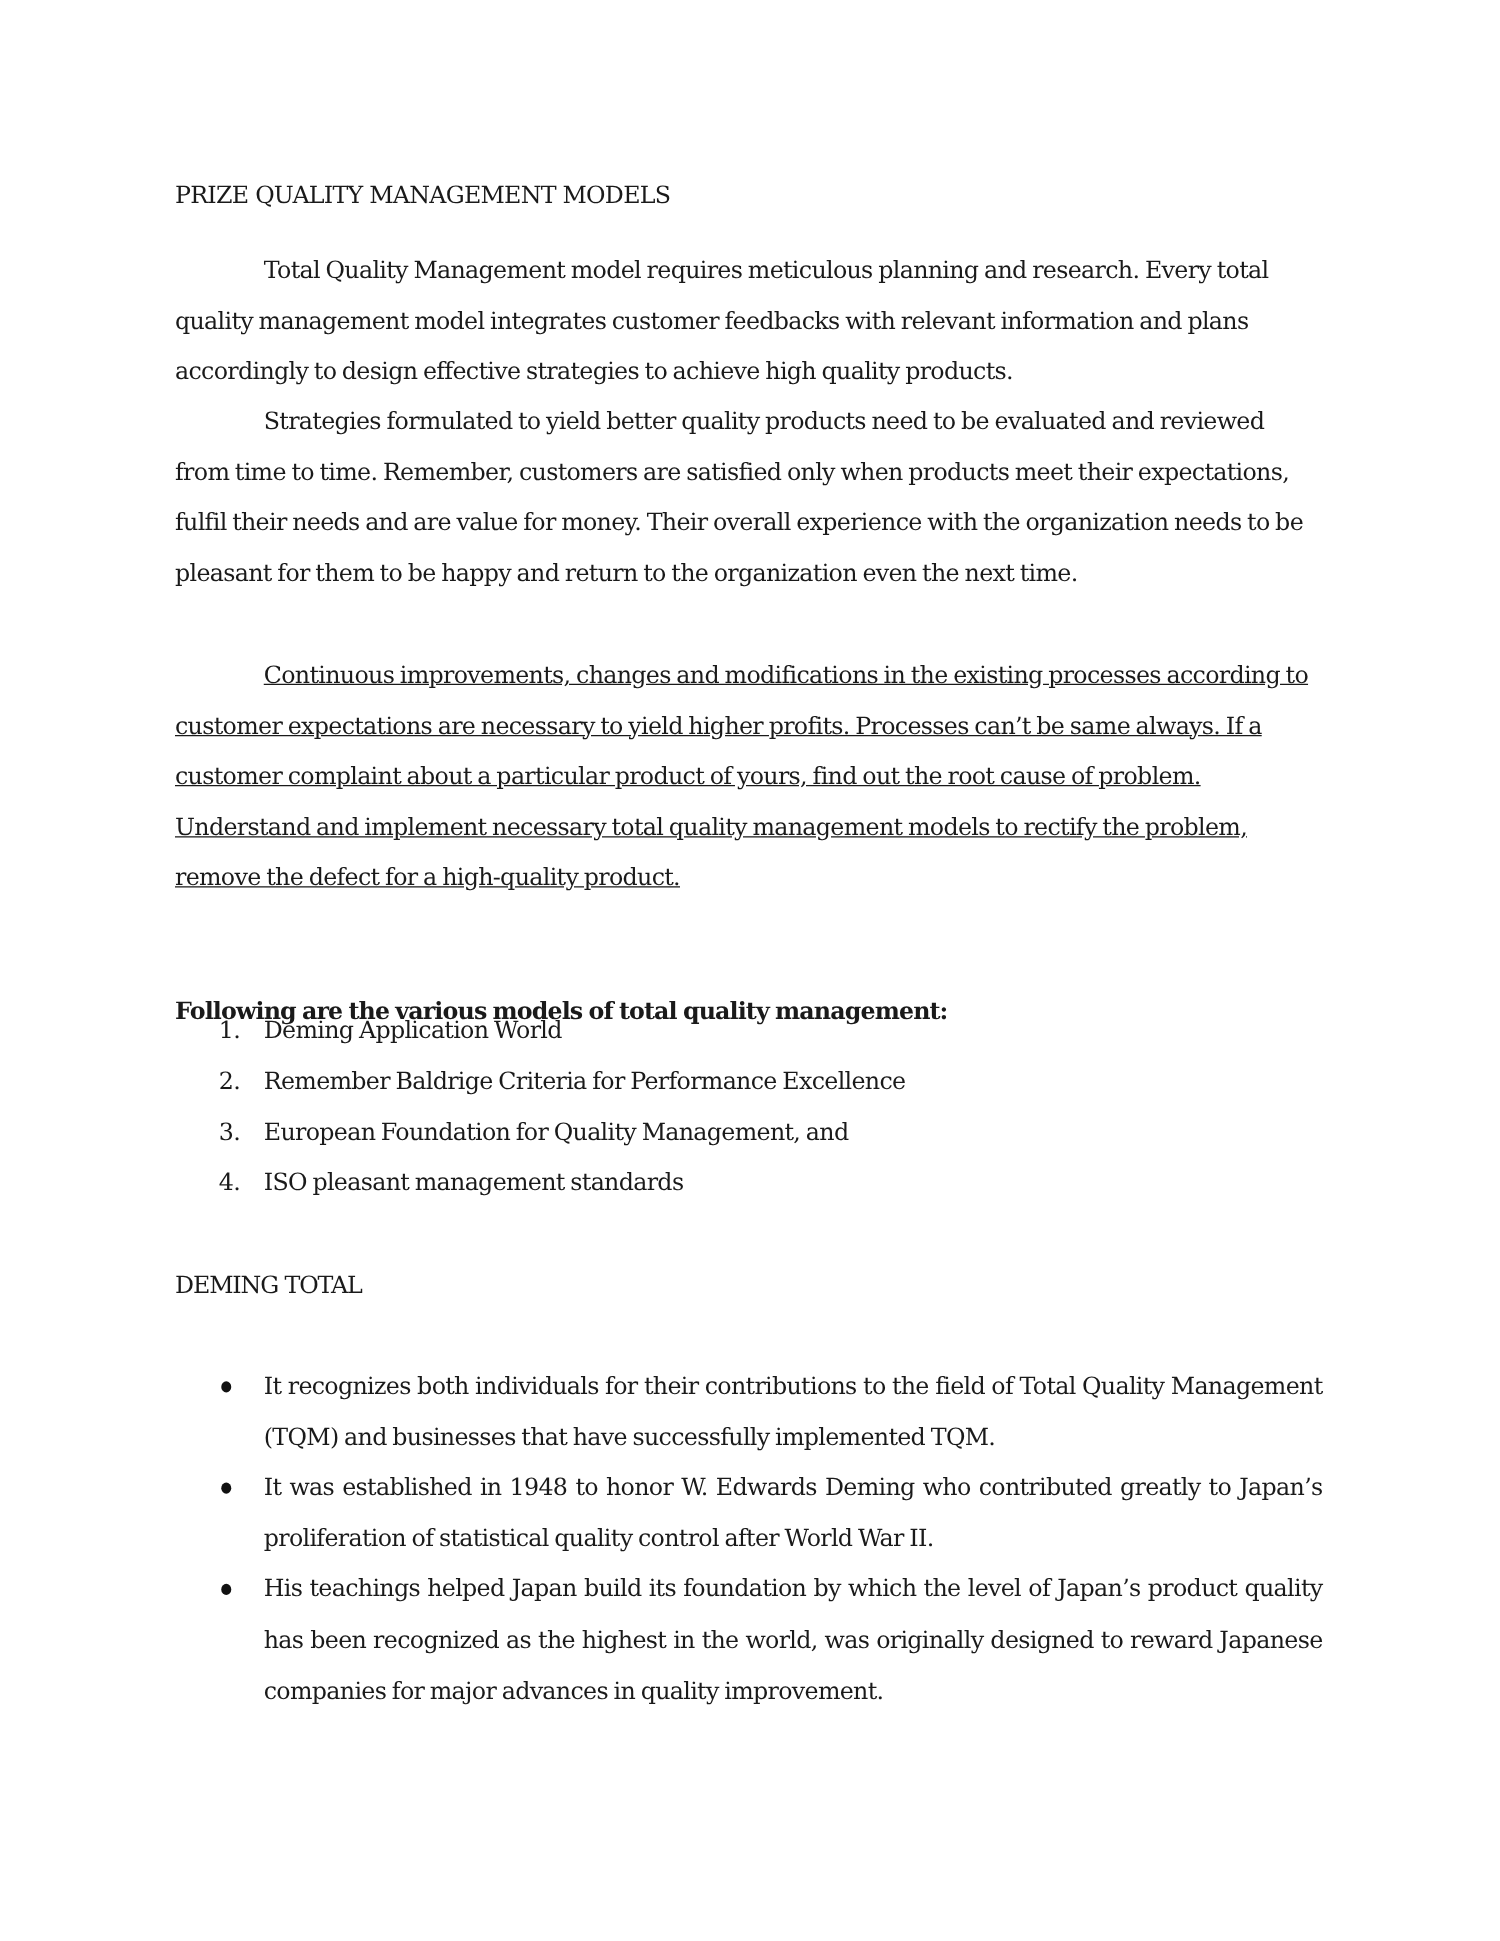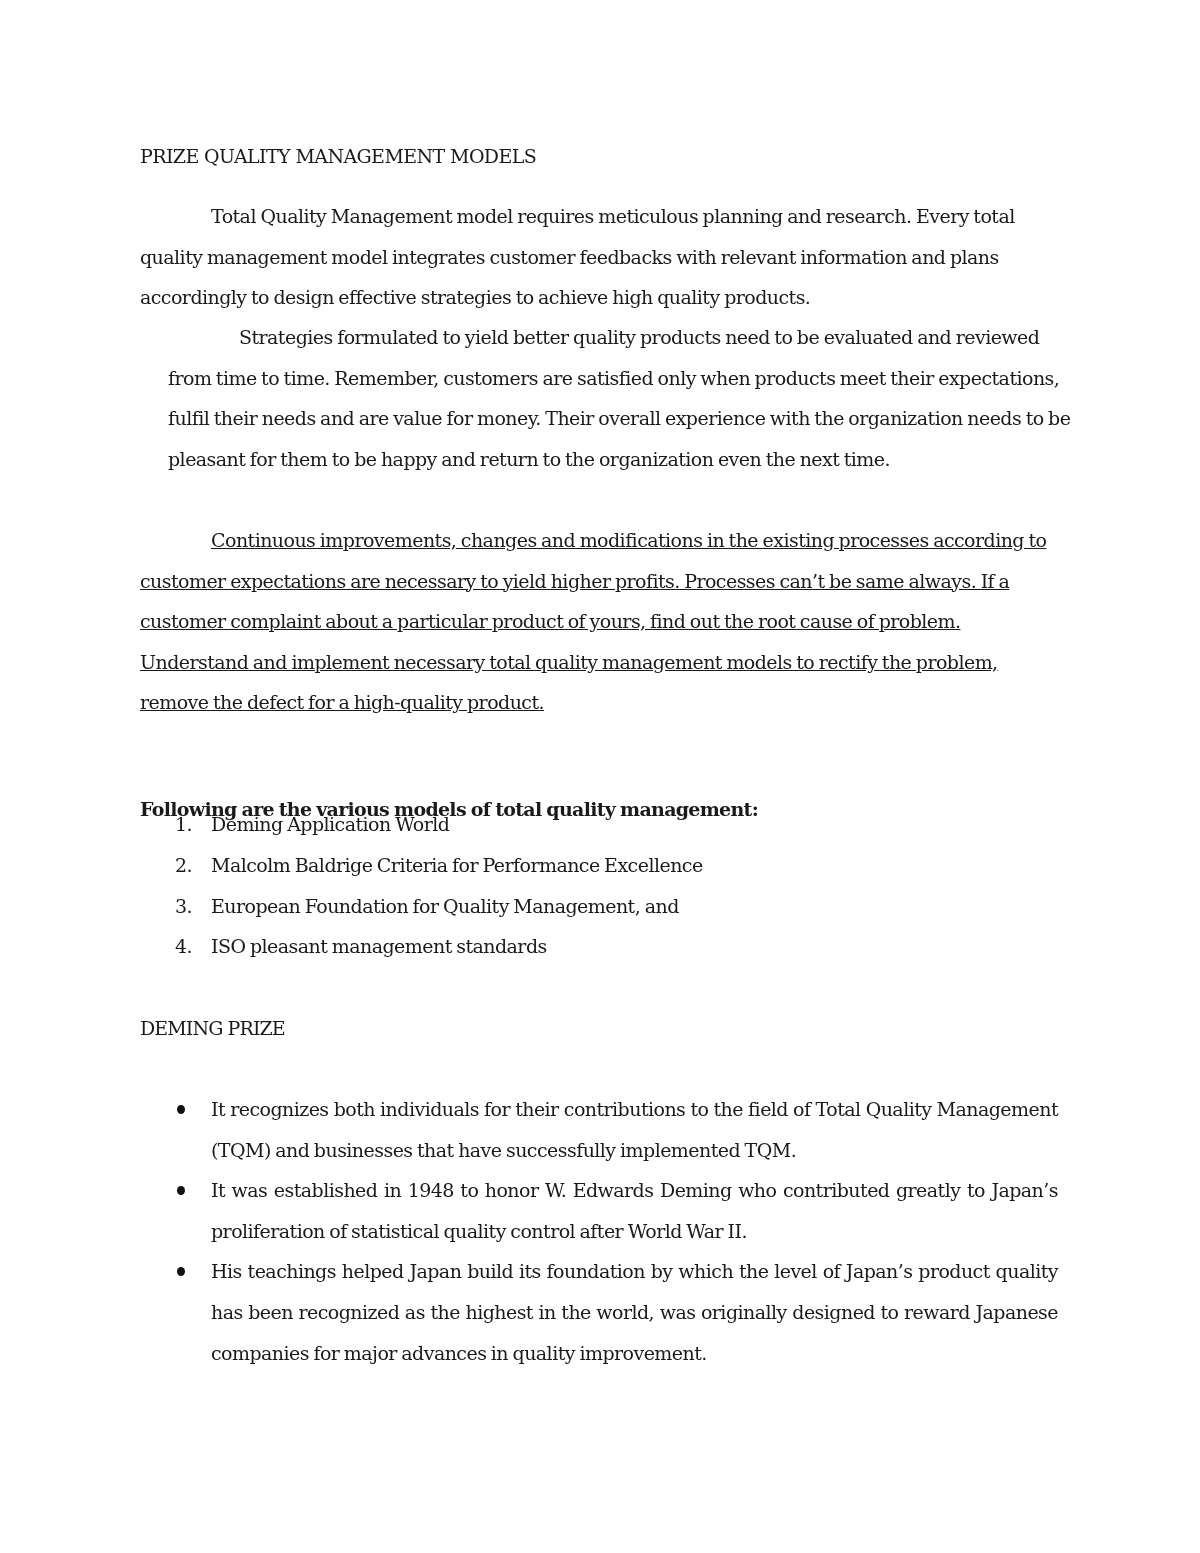--- a/index.html
+++ b/index.html
@@ -38,21 +38,21 @@
       line-height: 40.6px;
       letter-spacing: -0.55px;
       word-spacing: -1px;
       margin: 0;
     }
     .para .indent {
       display: inline-block;
       width: 71px;
     }
     #p1 { top: 196px; }
-    #p2 { top: 317px; margin-left: 28px; }
+    #p2 { top: 317px; }
     #p3 { top: 520px; text-decoration: underline; }
     .models-heading {
       position: absolute;
       left: 0;
       top: 771px;
       font-size: 19px;
       font-weight: bold;
       letter-spacing: -0.7px;
       word-spacing: -1px;
       white-space: nowrap;
@@ -138,33 +138,33 @@
 
   <div class="models-heading">Following are the various models of total quality management:</div>
 
   <ol class="num-list">
     <li class="num-item">
       <span class="num">1.</span>
       <span class="text">Deming Application World</span>
     </li>
     <li class="num-item">
       <span class="num">2.</span>
-      <span class="text">Malcolm Baldrige Criteria for Performance Excellence</span>
+      <span class="text">Remember Baldrige Criteria for Performance Excellence</span>
     </li>
     <li class="num-item">
       <span class="num">3.</span>
       <span class="text">European Foundation for Quality Management, and</span>
     </li>
     <li class="num-item">
       <span class="num">4.</span>
       <span class="text">ISO pleasant management standards</span>
     </li>
   </ol>
 
-  <div class="section-heading">DEMING PRIZE</div>
+  <div class="section-heading">DEMING TOTAL</div>
 
   <ul class="bullet-list">
     <li class="bullet-item">
       <span class="dot"></span>
       <span>It recognizes both individuals for their contributions to the field of Total Quality Management (TQM) and businesses that have successfully implemented TQM.</span>
     </li>
     <li class="bullet-item">
       <span class="dot"></span>
       <span>It was established in 1948 to honor W. Edwards Deming who contributed greatly to Japan’s proliferation of statistical quality control after World War II.</span>
     </li>

